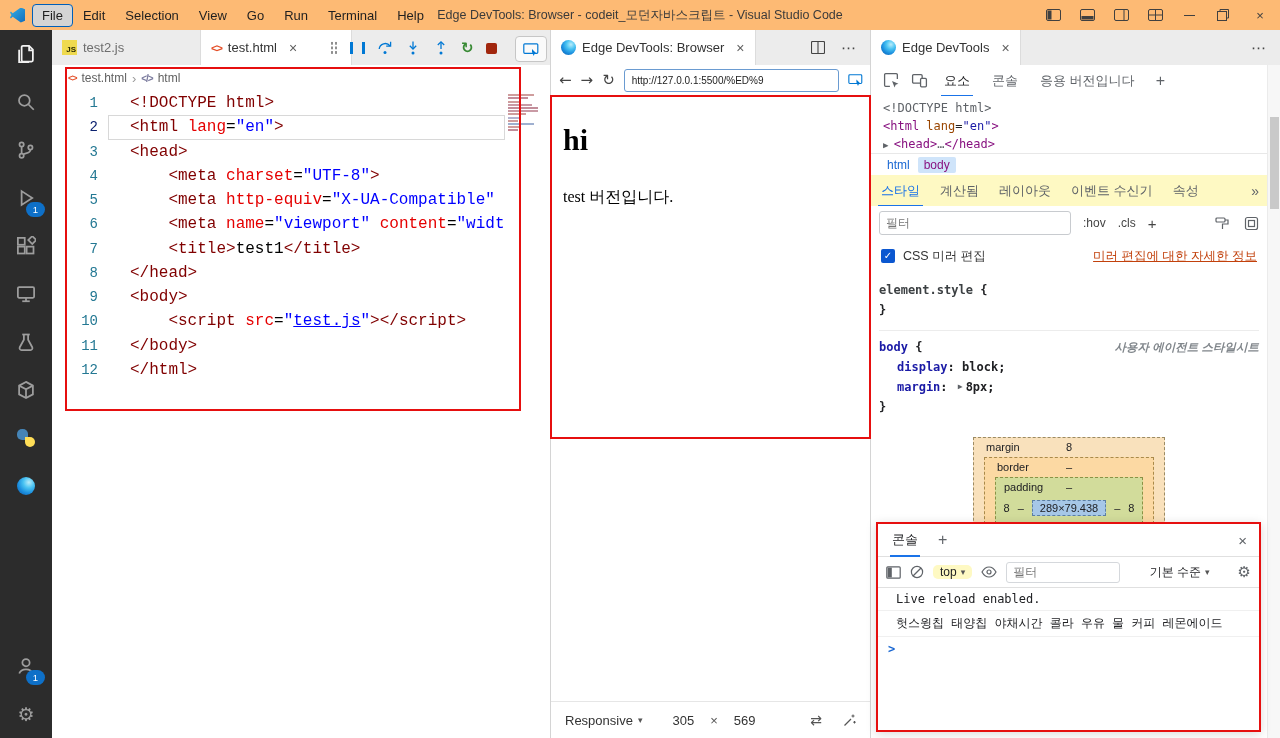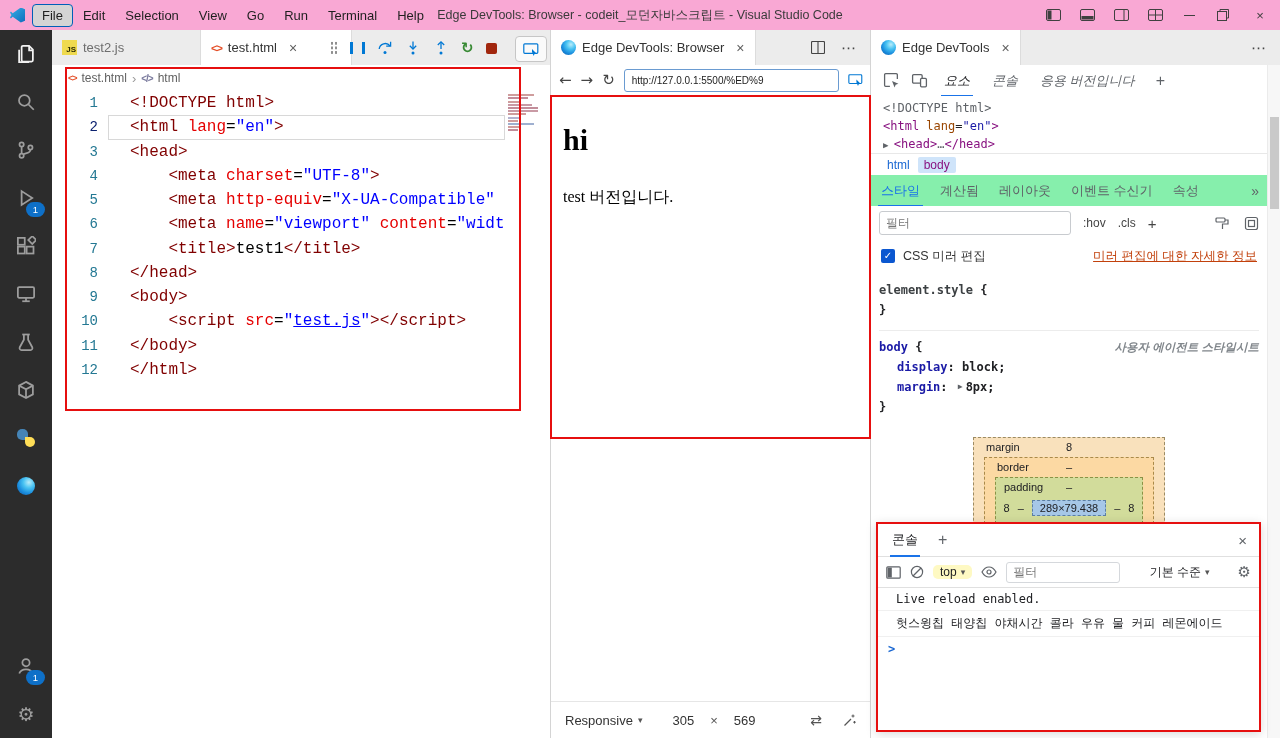--- a/index.html
+++ b/index.html
@@ -1,20 +1,20 @@
 <!DOCTYPE html>
 <html><head>
 <meta charset="utf-8">
 <style>
   html,body{margin:0;padding:0;}
   body{width:1280px;height:738px;overflow:hidden;font-family:"Liberation Sans",sans-serif;background:#fff;}
   .screen{position:relative;width:1280px;height:738px;background:#fff;font-size:13px;color:#333;}
 
   
-  .titlebar{position:absolute;left:0;top:0;width:1280px;height:30px;background:#f9a8d4;display:flex;align-items:center;z-index:6;}
+  .titlebar{position:absolute;left:0;top:0;width:1280px;height:30px;background:#fdba74;display:flex;align-items:center;z-index:6;}
   .vscode-logo{width:15px;height:15px;margin:0 7px 0 10px;background:linear-gradient(135deg,#35aee3,#0f6cbd);
     clip-path:polygon(72% 0,100% 12%,100% 88%,72% 100%,18% 62%,6% 74%,0 67%,10% 50%,0 33%,6% 26%,18% 38%);}
   .menus{display:flex;align-items:center;height:100%;}
   .menu{padding:3px 9px;border:1px solid transparent;border-radius:4px;font-size:13px;color:#1f1f1f;white-space:nowrap;}
   .menu.focused{border-color:#005fb8;background:#d4d4d4;}
   .win-title{position:absolute;left:50%;transform:translateX(-50%);font-size:12.5px;color:#3a3a3a;white-space:nowrap;}
   .win-controls{margin-left:auto;display:flex;align-items:center;height:100%;}
   .wc{width:34px;height:30px;display:flex;align-items:center;justify-content:center;color:#404040;font-size:13px;}
   .wc svg{display:block;stroke:#404040;fill:none;stroke-width:1;}
   .wc.close{width:40px;}
@@ -96,40 +96,40 @@
   .bs-num2{margin-left:16px;}
   .bs-icons{margin-left:auto;display:flex;align-items:center;gap:20px;color:#555;}
   .chev{font-size:9px;color:#555;font-family:"DejaVu Sans",sans-serif;}
   .swap-ic{font-family:"DejaVu Sans",sans-serif;font-size:14px;}
   .wand-ic svg{display:block;stroke:#555;fill:none;stroke-width:1.2;}
 
   
   .dt-toolbar{position:absolute;left:0;top:35px;right:0;height:31px;display:flex;align-items:center;gap:4px;padding:0 8px;border-bottom:1px solid #e0e0e0;background:#fff;}
   .dt-ic{width:24px;height:24px;display:flex;align-items:center;justify-content:center;color:#5f6368;}
   .dt-ic svg{display:block;stroke:#5f6368;fill:none;stroke-width:1.2;}
-  .dt-tab{position:relative;padding:7px 9px;font-size:13px;color:#5f6368;white-space:nowrap;font-style:italic;}
+  .dt-tab{position:relative;padding:7px 9px;font-size:13px;color:#5f6368;white-space:nowrap;}
   .dt-tab.active{color:#202124;}
   .dt-tab.active::after{content:"";position:absolute;left:6px;right:6px;bottom:0;height:2px;background:#1a73e8;}
   .dt-plus{margin-left:8px;color:#5f6368;font-size:16px;}
 
   .dom-tree{position:absolute;left:0;top:66px;right:14px;height:57px;padding:3px 0 0 12px;font-family:"DejaVu Sans Mono","Liberation Mono",monospace;font-size:12px;background:#fff;}
   .dom-row{height:18px;line-height:18px;white-space:pre;}
   .dtok-tag{color:#881280;}
   .dtok-attr{color:#994500;}
   .dtok-val{color:#1a1aa6;}
   .dtok-plain{color:#202124;}
   .dtok-doctype{color:#5f6368;}
   .dtok-dim{color:#5f6368;}
   .dtok-arrow{color:#5f6368;font-size:9px;}
 
   .dom-crumbs{position:absolute;left:0;top:123px;right:14px;height:22px;display:flex;align-items:center;gap:2px;padding-left:10px;border-top:1px solid #e8e8e8;border-bottom:1px solid #e0e0e0;font-size:12px;background:#fff;}
   .crumb{padding:1px 6px;color:#1967d2;}
   .crumb.selected{background:#cfe4fa;color:#881280;border-radius:2px;}
 
-  .style-tabs{position:absolute;left:0;top:145px;right:14px;height:31px;display:flex;align-items:center;background:#86efac;border-bottom:1px solid #e0e0e0;}
+  .style-tabs{position:absolute;left:0;top:145px;right:14px;height:31px;display:flex;align-items:center;background:#fef9c3;border-bottom:1px solid #e0e0e0;}
   .stab{position:relative;padding:7px 10px;font-size:13px;color:#5f6368;white-space:nowrap;}
   .stab.active{color:#1a73e8;}
   .stab.active::after{content:"";position:absolute;left:7px;right:7px;bottom:0;height:2px;background:#1a73e8;}
   .stab-more{margin-left:auto;padding-right:8px;color:#5f6368;font-size:14px;}
 
   .filter-row{position:absolute;left:0;top:176px;right:14px;height:34px;display:flex;align-items:center;gap:12px;padding:0 8px;border-bottom:1px solid #e0e0e0;background:#fff;}
   .dt-filter-input{width:178px;height:22px;border:1px solid #c8cbcf;border-radius:3px;font-size:12px;padding:0 6px;outline:none;color:#202124;font-family:"Liberation Sans",sans-serif;}
   .pill-btn{font-size:12px;color:#444;}
   .plus-btn{font-size:15px;color:#444;}
   .fr-icons{margin-left:auto;display:flex;align-items:center;gap:14px;}

